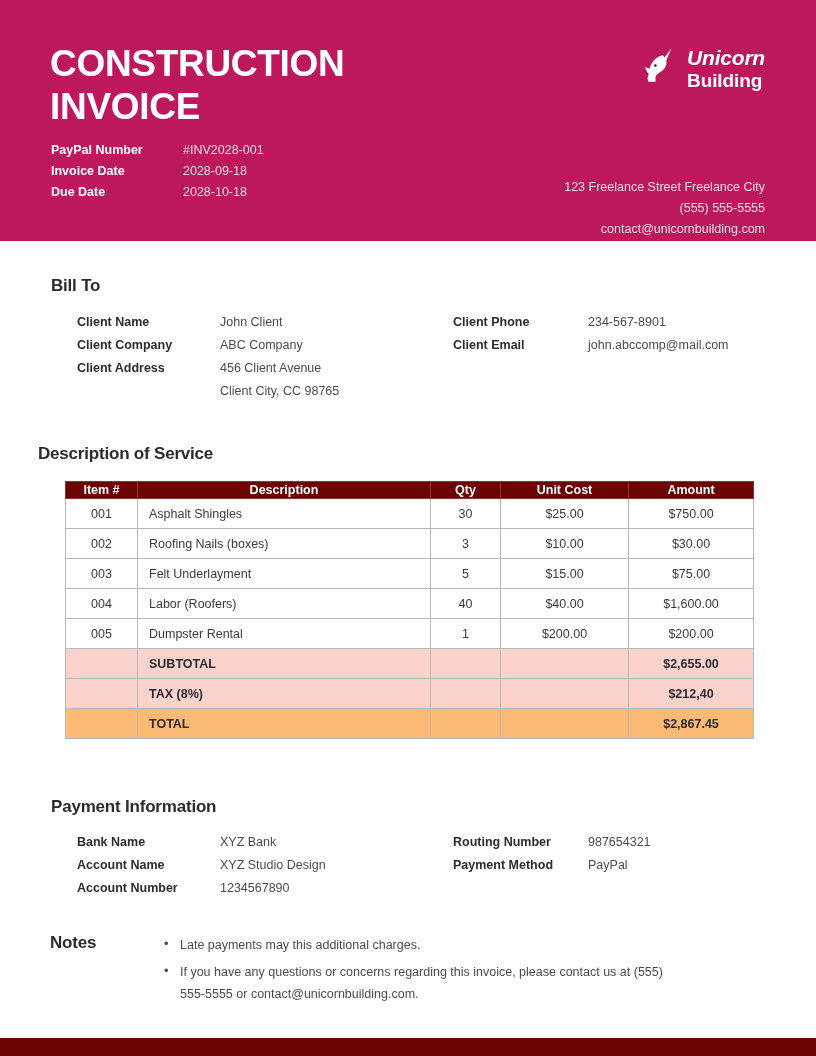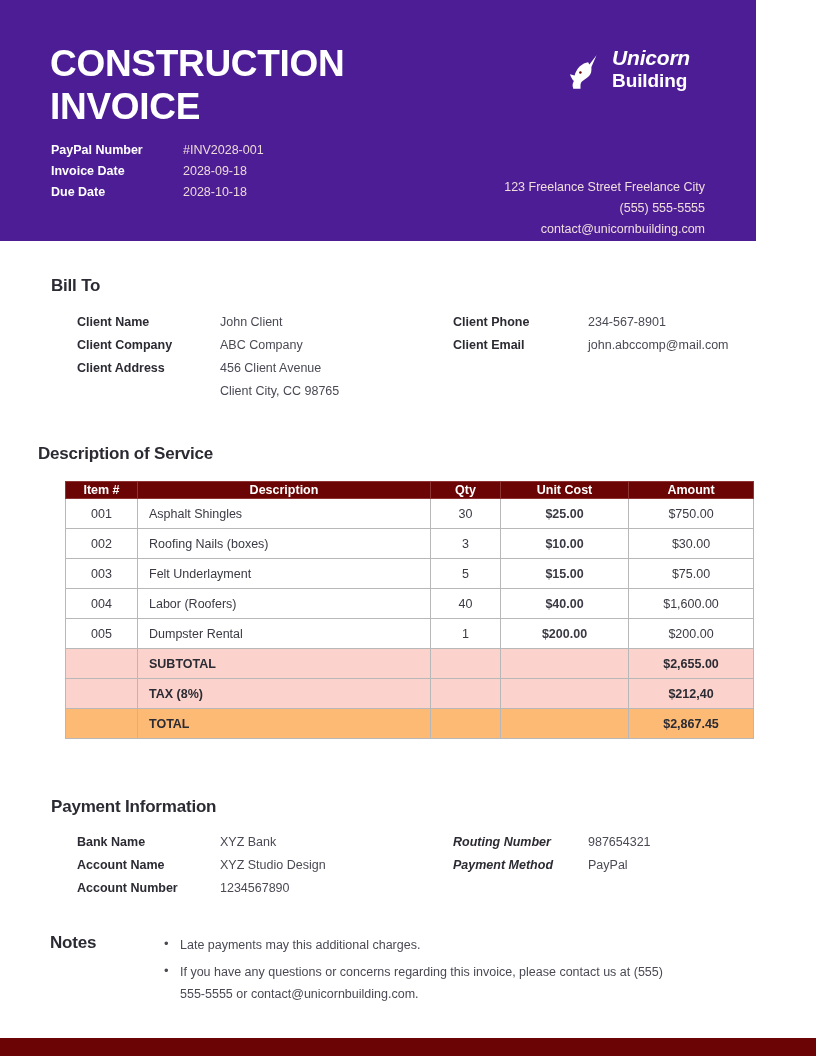--- a/index.html
+++ b/index.html
@@ -17,45 +17,45 @@
     width: 816px;
     height: 1056px;
     background: #ffffff;
     overflow: hidden;
   }
 
   
   .header {
     position: absolute;
     left: 0; top: 0;
-    width: 756px;
+    width: 816px;
     height: 241px;
-    background: #4c1d95;
+    background: #be185d;
   }
 
   .invoice-title {
     position: absolute;
     left: 50px;
     top: 42px;
     width: 430px;
     color: #ffffff;
     font-size: 37px;
     font-weight: bold;
     line-height: 1.17;
     letter-spacing: -0.3px;
     text-transform: uppercase;
   }
   .invoice-title .line { display: block; }
 
   .brand {
     position: absolute;
-    right: 66px;
+    right: 51px;
     top: 47px;
     display: flex;
-    align-items: flex-end;
+    align-items: flex-start;
     gap: 9px;
   }
   .brand-mark {
     width: 34px;
     height: 36px;
     flex: none;
     display: block;
   }
   .brand-text {
     display: flex;
@@ -124,21 +124,21 @@
 
   .bt-left  { left: 77px;  top: 311px; }
   .bt-right { left: 453px; top: 311px; }
   .bt-left  .field-label { width: 143px; }
   .bt-right .field-label { width: 135px; }
   .bt-left .field-cont { padding-left: 143px; color: #4a4a55; }
 
   .pay-left  { left: 77px;  top: 831px; }
   .pay-right { left: 453px; top: 831px; }
   .pay-left  .field-label { width: 143px; }
-  .pay-right .field-label { width: 135px; font-style: italic; }
+  .pay-right .field-label { width: 135px; }
 
   
   .items {
     position: absolute;
     left: 65px;
     top: 481px;
     width: 688px;
     border-collapse: collapse;
     font-size: 12.5px;
     table-layout: fixed;
@@ -161,21 +161,21 @@
   }
   .col-item { width: 72px; }
   .col-desc { width: 293px; }
   .col-qty  { width: 70px; }
   .col-unit { width: 128px; }
   .col-amt  { width: 125px; }
 
   .items td.c-item { text-align: center; }
   .items td.c-desc { text-align: left; padding-left: 11px; }
   .items td.c-qty  { text-align: center; }
-  .items td.c-unit { text-align: center; font-weight: bold; }
+  .items td.c-unit { text-align: center; }
   .items td.c-amt  { text-align: center; }
 
   .row-sub td, .row-tax td { background: #fcd2cd; }
   .row-total td { background: #fdba74; }
   .row-sub td.c-desc,
   .row-tax td.c-desc,
   .row-total td.c-desc { font-weight: bold; color: #2b2b33; }
   .row-sub td.c-amt,
   .row-tax td.c-amt,
   .row-total td.c-amt { font-weight: bold; color: #2b2b33; }

